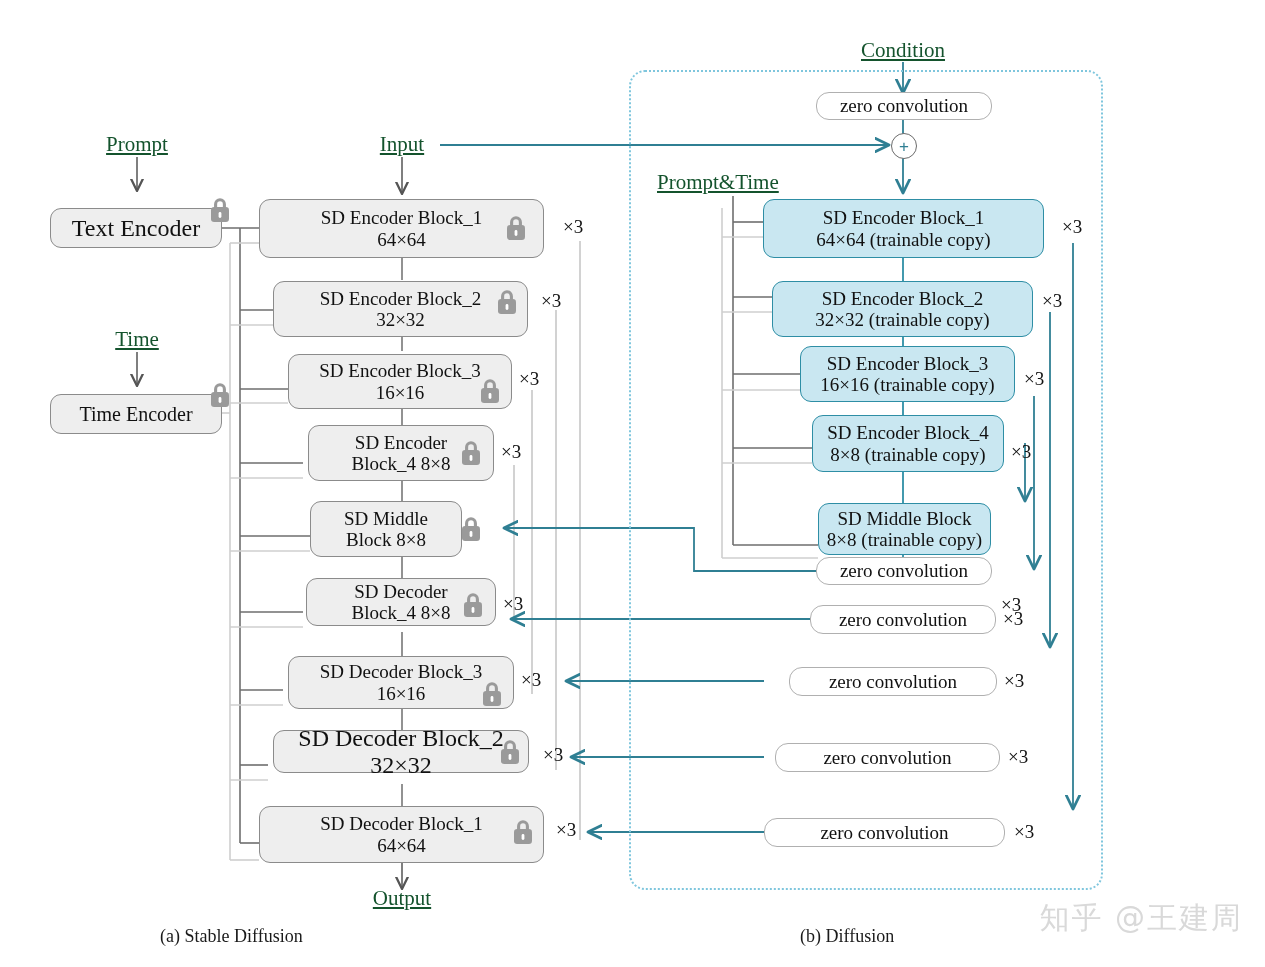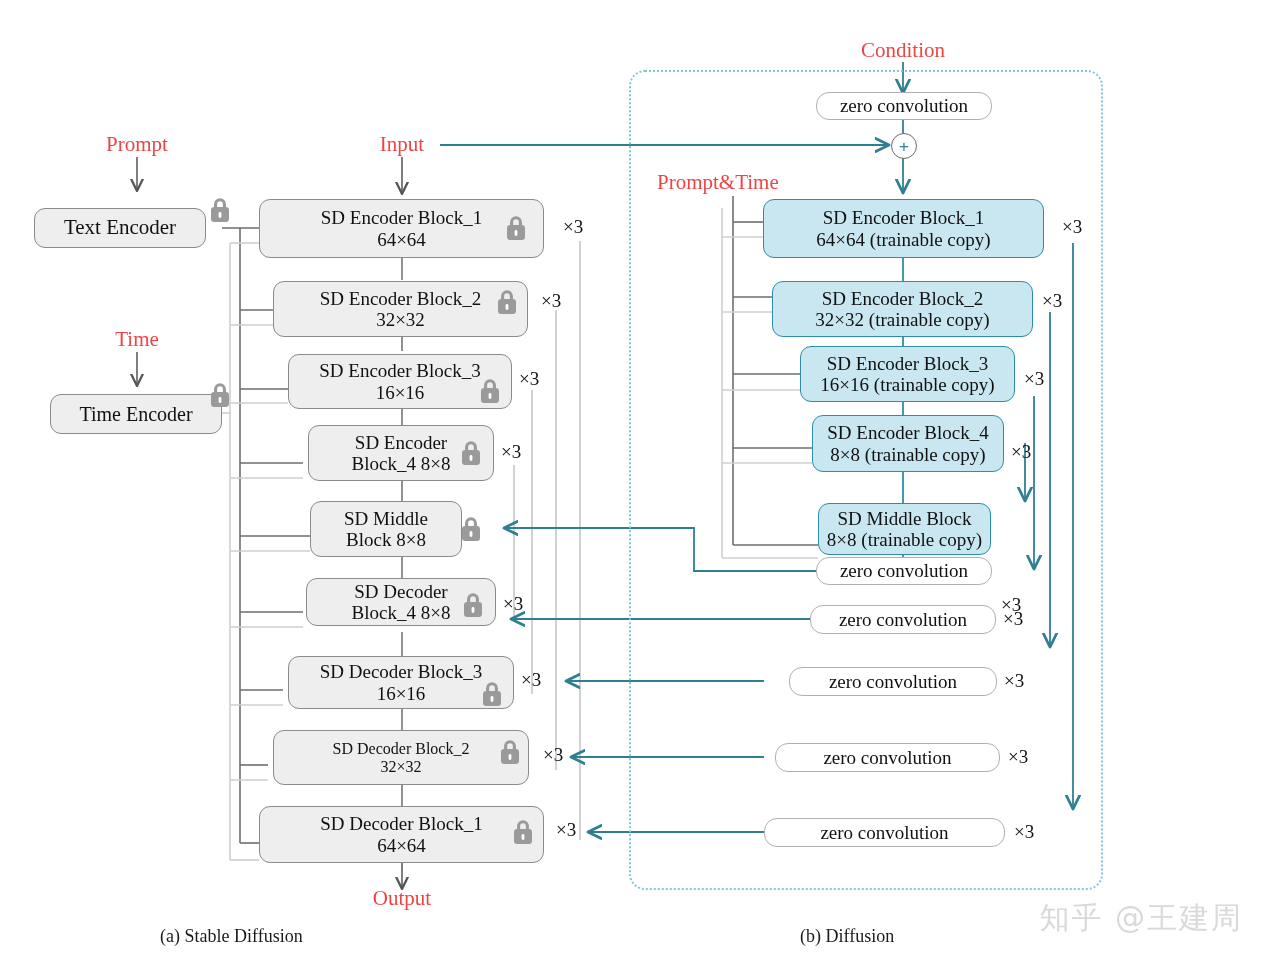--- a/index.html
+++ b/index.html
@@ -51,21 +51,22 @@
     border-radius:13px;
     color:#111;
     justify-content:center;
   }
   .node .l1,.node .l2{display:block;white-space:nowrap;}
   
   .lbl{
     position:absolute;
     white-space:nowrap;
     z-index:6;
-    color:#ef4444;
+    color:#14532d;
+    text-decoration:underline;
   }
   .lbl.c{transform:translateX(-50%);}
   .mult{
     position:absolute;
     font-size:19px;
     white-space:nowrap;
     z-index:6;
     color:#111;
     font-family:"Liberation Serif","DejaVu Serif",serif;
   }
@@ -238,21 +239,21 @@
 
   <div class="cn-frame" style="left:629px; top:70px; width:470px; height:816px;"></div>
 
   <div class="lbl c" style="left:137px; top:132px; font-size:21px;">Prompt</div>
   <div class="lbl c" style="left:137px; top:327px; font-size:21px;">Time</div>
   <div class="lbl c" style="left:402px; top:132px; font-size:21px;">Input</div>
   <div class="lbl c" style="left:402px; top:886px; font-size:21px;">Output</div>
   <div class="lbl c" style="left:903px; top:38px; font-size:21px;">Condition</div>
   <div class="lbl" style="left:657px; top:170px; font-size:21px;">Prompt&amp;Time</div>
 
-  <div class="node locked" style="left:34px; top:208px; width:172px; height:40px; font-size:21px;">
+  <div class="node locked" style="left:50px; top:208px; width:172px; height:40px; font-size:24px;">
     <span class="l1">Text Encoder</span>
   </div>
   <div class="lock" style="left:207px; top:196px;">
     <svg viewBox="0 0 26 28">
         <rect x="4" y="11" width="18" height="15" rx="3.2" fill="#9a9a9a"></rect>
         <path d="M8.6 11.5 V8.2 a4.4 4.4 0 0 1 8.8 0 V11.5" fill="none" stroke="#9a9a9a" stroke-width="3.1"></path>
         <rect x="11.6" y="16" width="2.8" height="6" rx="1.4" fill="#ffffff"></rect>
       </svg>
   </div>
 
@@ -350,21 +351,21 @@
   </div>
   <div class="lock" style="left:479px; top:680px;">
     <svg viewBox="0 0 26 28">
         <rect x="4" y="11" width="18" height="15" rx="3.2" fill="#9a9a9a"></rect>
         <path d="M8.6 11.5 V8.2 a4.4 4.4 0 0 1 8.8 0 V11.5" fill="none" stroke="#9a9a9a" stroke-width="3.1"></path>
         <rect x="11.6" y="16" width="2.8" height="6" rx="1.4" fill="#ffffff"></rect>
       </svg>
   </div>
   <div class="mult" style="left:521px; top:669px;">×3</div>
 
-  <div class="node locked" style="left:273px; top:730px; width:256px; height:55px; font-size:16px;font-family:Liberation Serif, serif;">
+  <div class="node locked" style="left:273px; top:730px; width:256px; height:43px; font-size:24px;font-family:Liberation Serif, serif;">
     <span class="l1">SD Decoder Block_2</span>
     <span class="l2">32×32</span>
   </div>
   <div class="lock" style="left:497px; top:738px;">
     <svg viewBox="0 0 26 28">
         <rect x="4" y="11" width="18" height="15" rx="3.2" fill="#9a9a9a"></rect>
         <path d="M8.6 11.5 V8.2 a4.4 4.4 0 0 1 8.8 0 V11.5" fill="none" stroke="#9a9a9a" stroke-width="3.1"></path>
         <rect x="11.6" y="16" width="2.8" height="6" rx="1.4" fill="#ffffff"></rect>
       </svg>
   </div>

